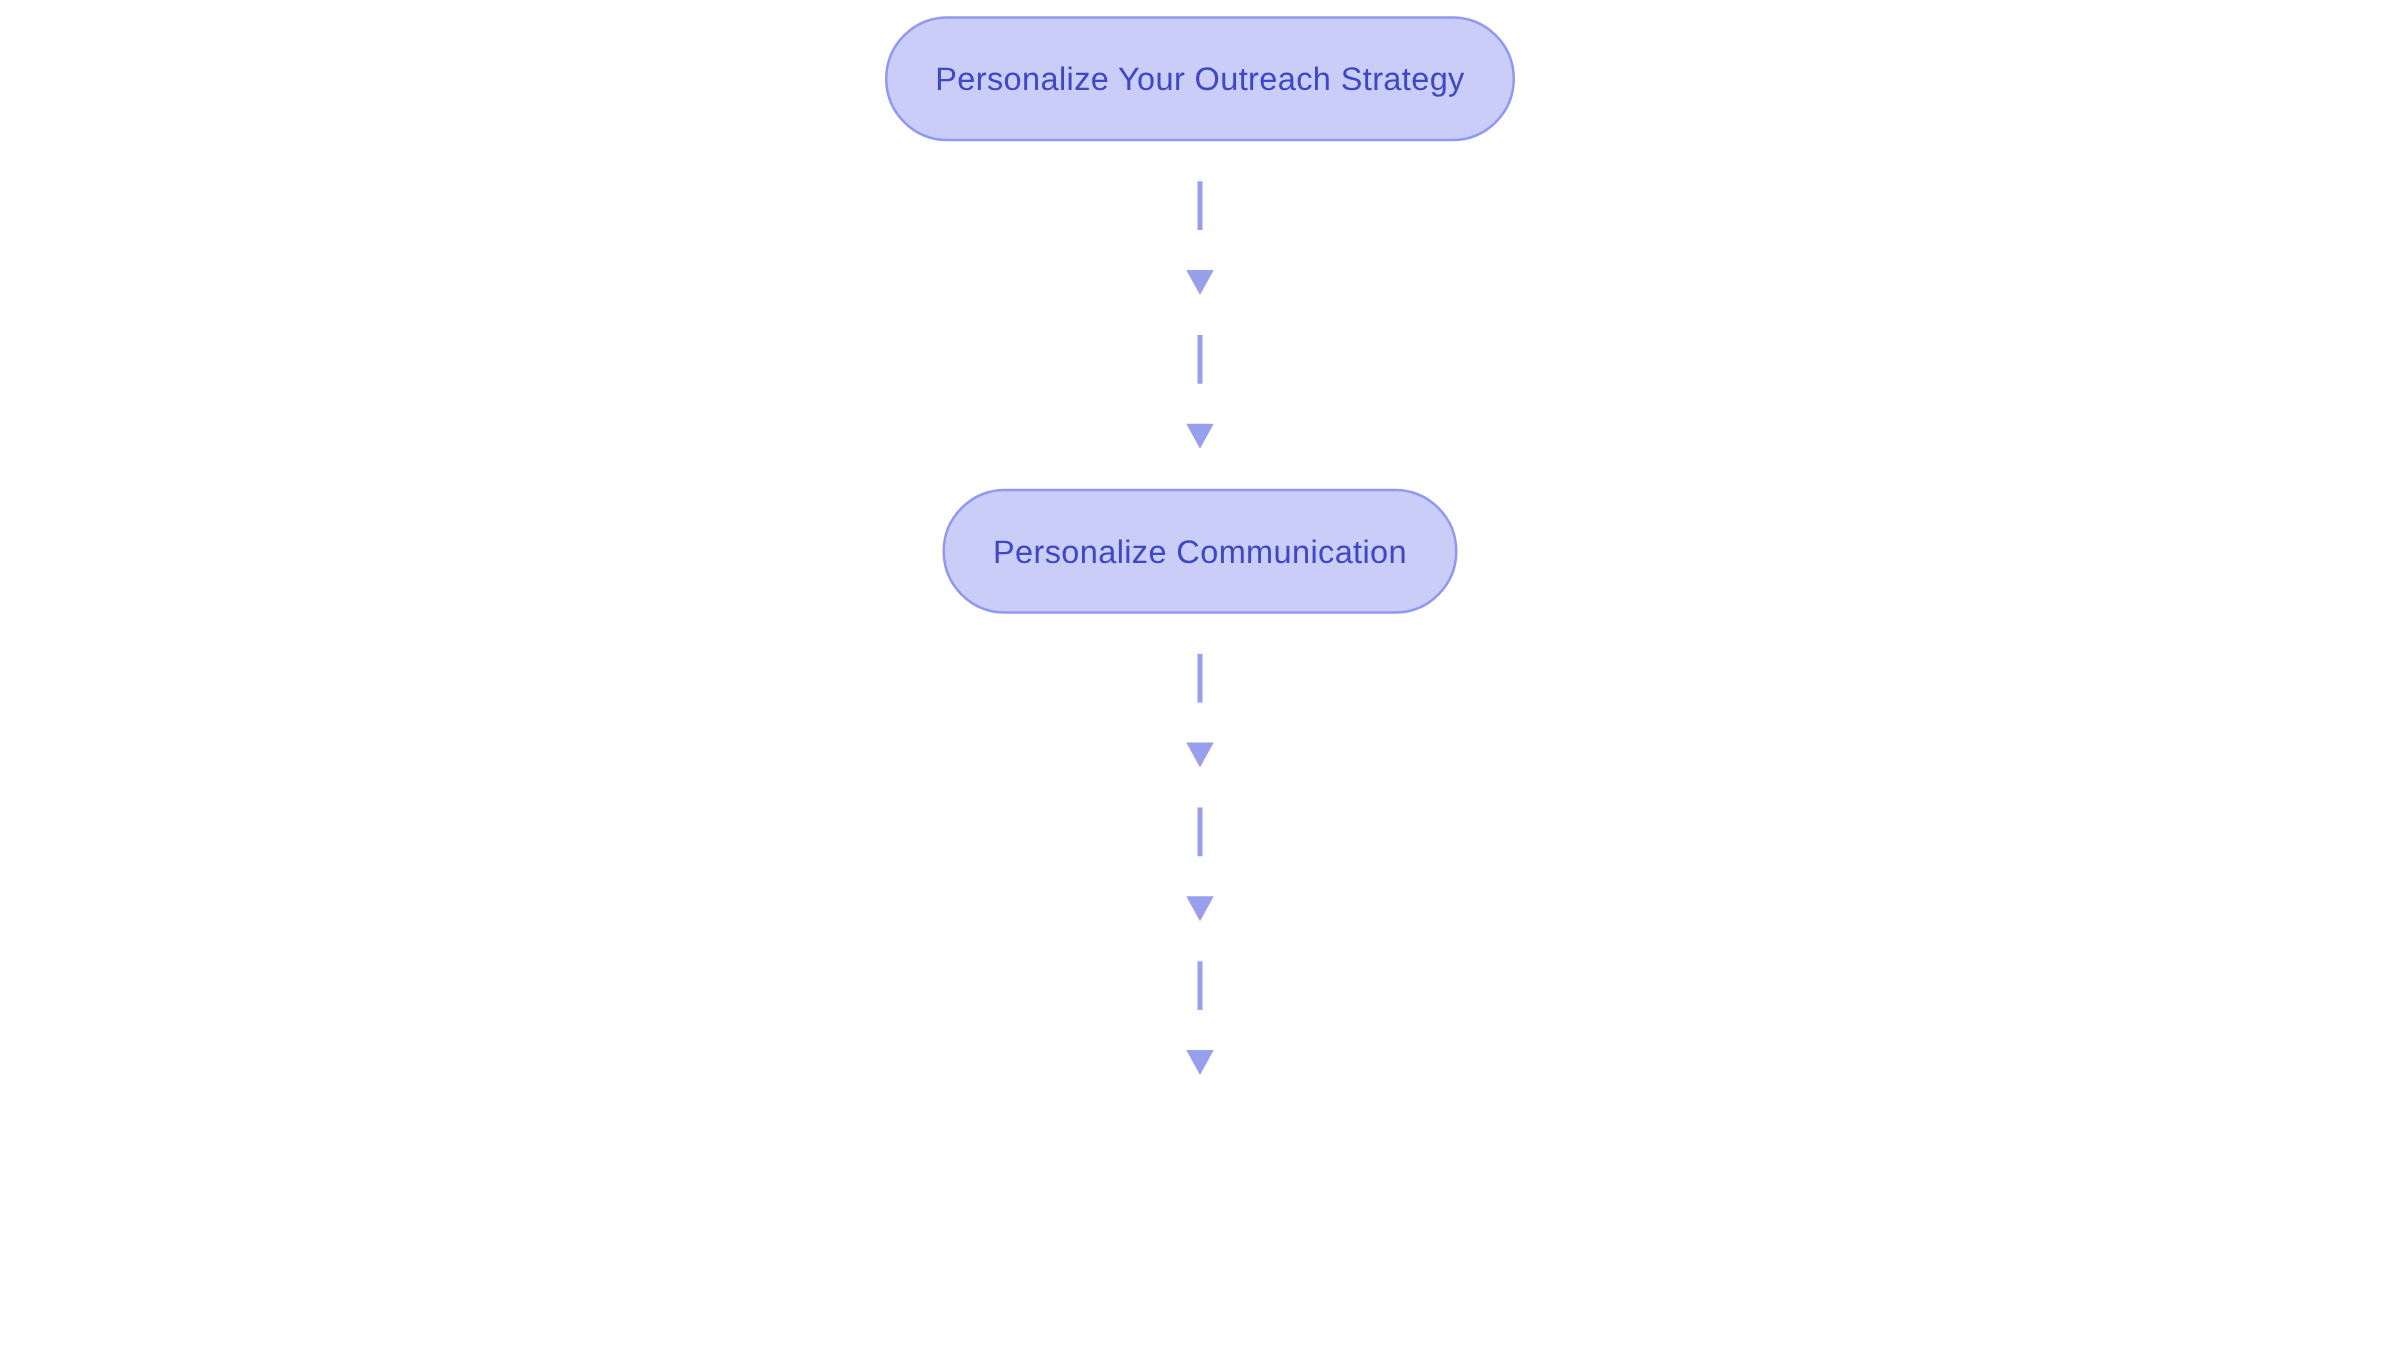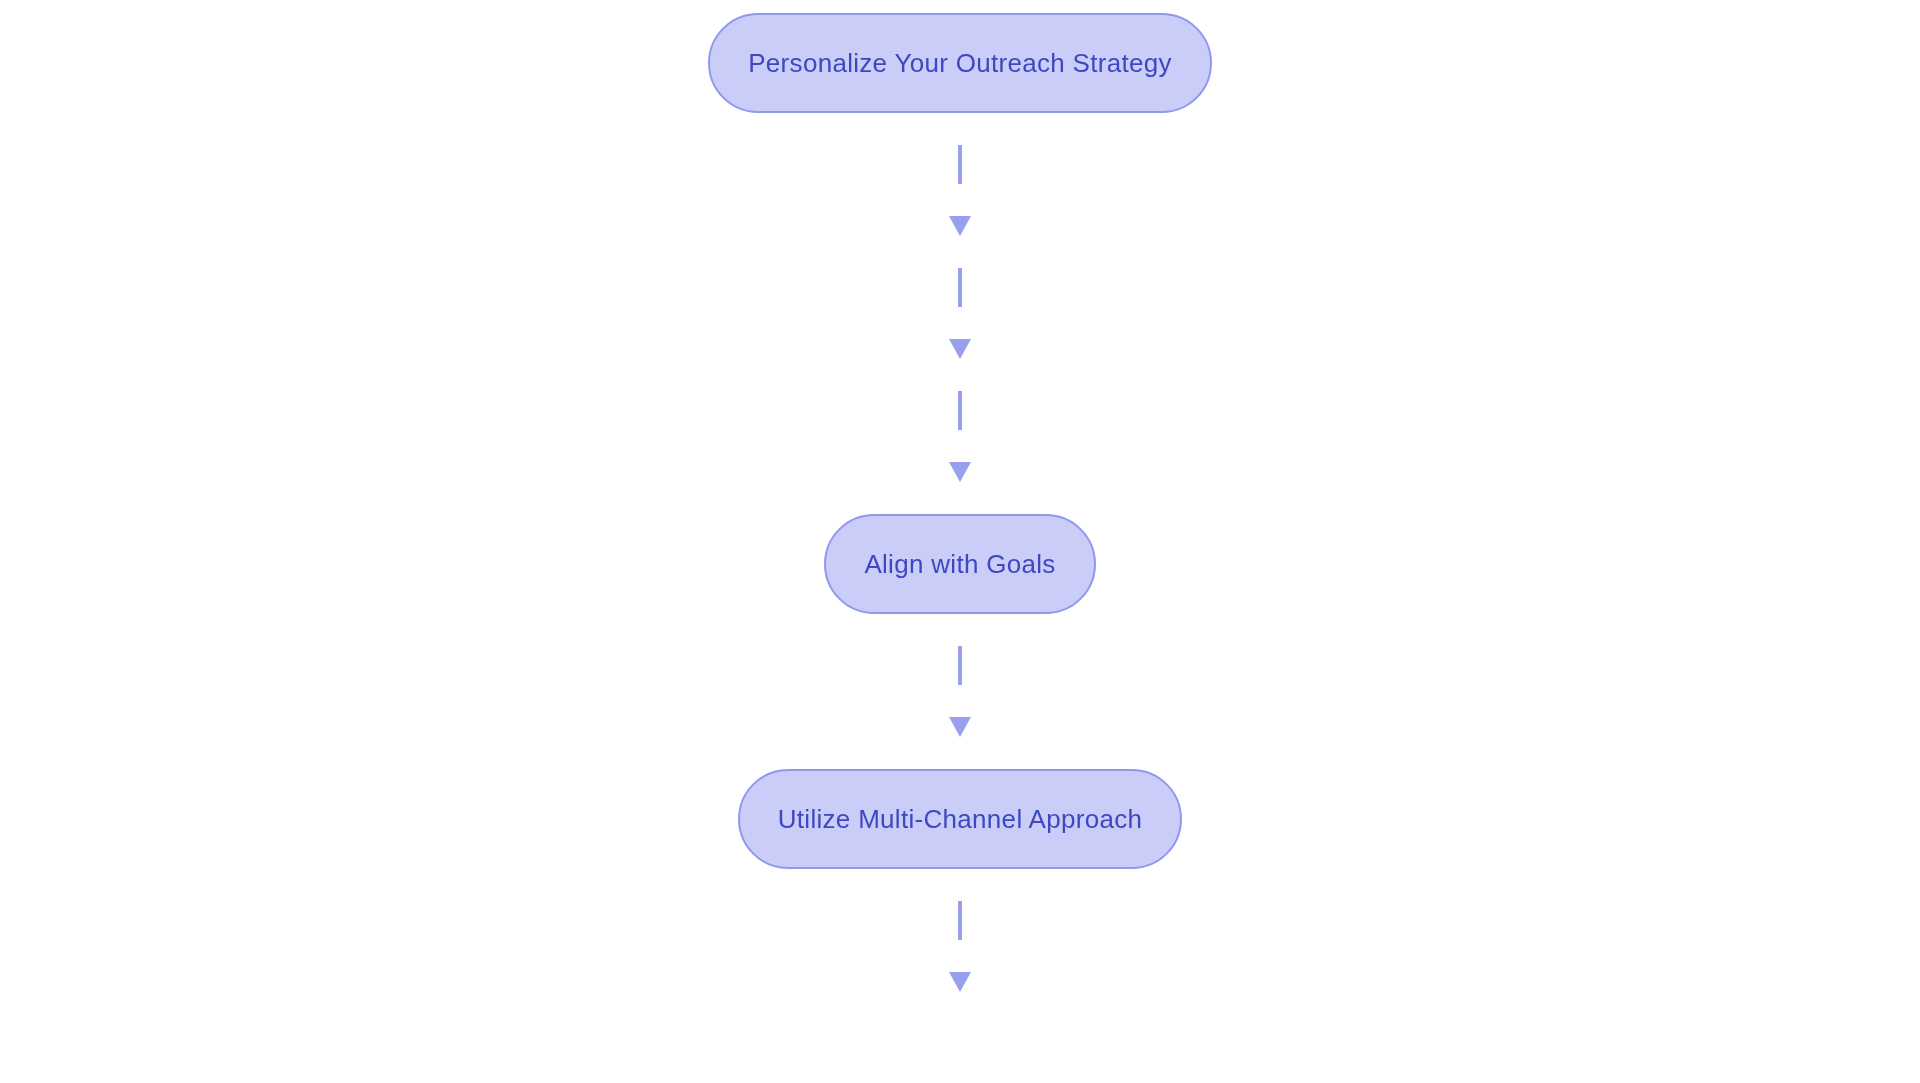--- a/index.html
+++ b/index.html
@@ -73,34 +73,33 @@
     <div class="stem"></div>
     <div class="head"></div>
   </div>
 
 
   <div class="flow-arrow">
     <div class="stem"></div>
     <div class="head"></div>
   </div>
 
+  <div class="flow-node">Personalize Communication</div>
 
   <div class="flow-arrow">
     <div class="stem"></div>
     <div class="head"></div>
   </div>
 
-  <div class="flow-node">Align with Goals</div>
 
   <div class="flow-arrow">
     <div class="stem"></div>
     <div class="head"></div>
   </div>
 
-  <div class="flow-node">Utilize Multi-Channel Approach</div>
 
   <div class="flow-arrow">
     <div class="stem"></div>
     <div class="head"></div>
   </div>
 
 
 </div>
 
 </body></html>

